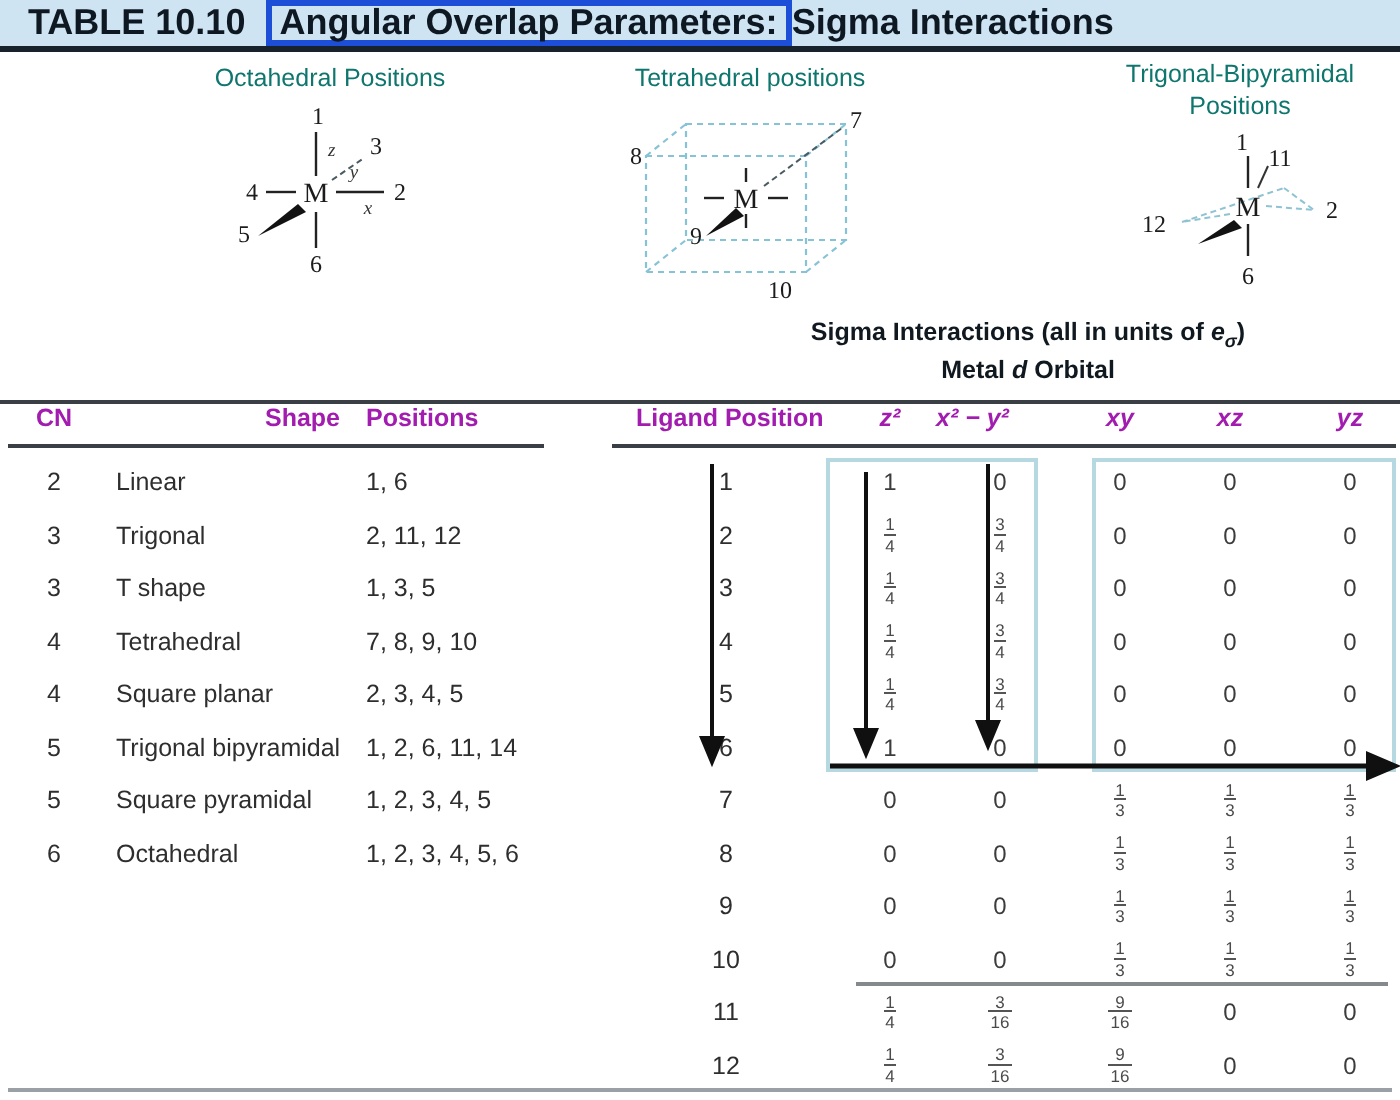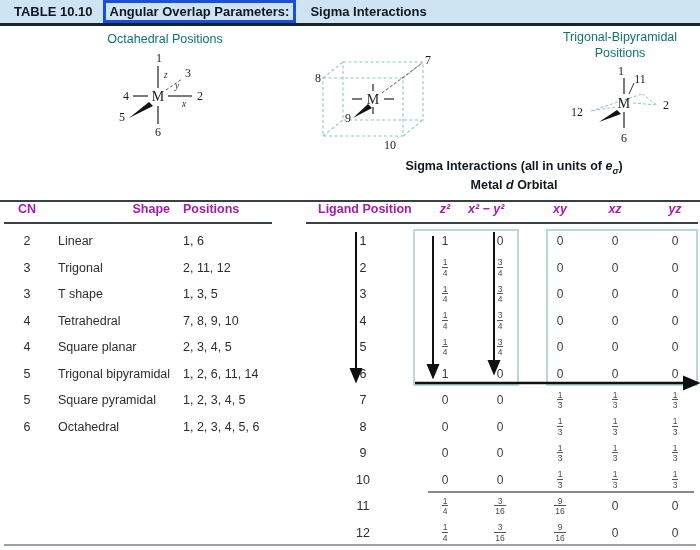--- a/index.html
+++ b/index.html
@@ -2,25 +2,25 @@
 <html><head>
 <meta charset="utf-8">
 <style>
   html,body{margin:0;padding:0;background:#fff;}
   .page{position:relative;width:700px;height:550px;background:#fff;overflow:hidden;
         font-family:"Liberation Sans",sans-serif;color:#222;}
 
   
   .hdr{position:absolute;left:0;top:0;width:700px;height:23px;background:#cfe4f2;
        border-bottom:3px solid #17222c;display:flex;align-items:center;
-       font-weight:bold;font-size:13px;color:#0e1822;}
+       font-weight:bold;font-size:18px;color:#0e1822;}
   .hdr-label{margin-left:14px;}
   .redbox{margin-left:10px;border:3px solid #1d4ed8;padding:0 4px;height:17px;
           display:flex;align-items:center;}
-  .hdr-rest{margin-left:14px;text-align:right;}
+  .hdr-rest{margin-left:0;text-align:right;}
 
   
   .dg-title{position:absolute;font-size:12.5px;color:#0f766e;text-align:center;line-height:1.25;}
   .dg{position:absolute;}
   .dg text{font-family:"Liberation Serif",serif;font-size:12px;fill:#1c1c1c;text-anchor:middle;}
   .dg text.axis{font-style:italic;font-size:9.5px;fill:#333;}
   .dg text.m{font-size:14px;}
   .ln{stroke:#222;stroke-width:1.2;fill:none;}
   .lnthin{stroke:#333;stroke-width:1;fill:none;}
   .dash{stroke:#4a5a62;stroke-width:1;fill:none;stroke-dasharray:3,2;}
@@ -90,20 +90,21 @@
 
   <div class="hdr">
     <span class="hdr-label">TABLE 10.10</span>
     <span class="redbox">
       <span>Angular Overlap Parameters:</span>
     </span>
     <span class="hdr-rest">Sigma Interactions</span>
   </div>
 
   <div class="dg-title" style="left:60px;top:32px;width:210px;">Octahedral Positions</div>
+  <div class="dg-title" style="left:295px;top:32px;width:160px;">Tetrahedral positions</div>
   <div class="dg-title" style="left:540px;top:30px;width:160px;">
     <span>Trigonal-Bipyramidal</span><br>
     <span>Positions</span>
   </div>
 
   <svg class="dg" style="left:100px;top:50px;" width="170" height="100" viewBox="0 0 170 100">
     <line class="ln" x1="58" y1="16" x2="58" y2="38"></line>
     <line class="dash" x1="66" y1="40" x2="82" y2="29"></line>
     <line class="ln" x1="68" y1="46" x2="92" y2="46"></line>
     <line class="ln" x1="33" y1="46" x2="48" y2="46"></line>

